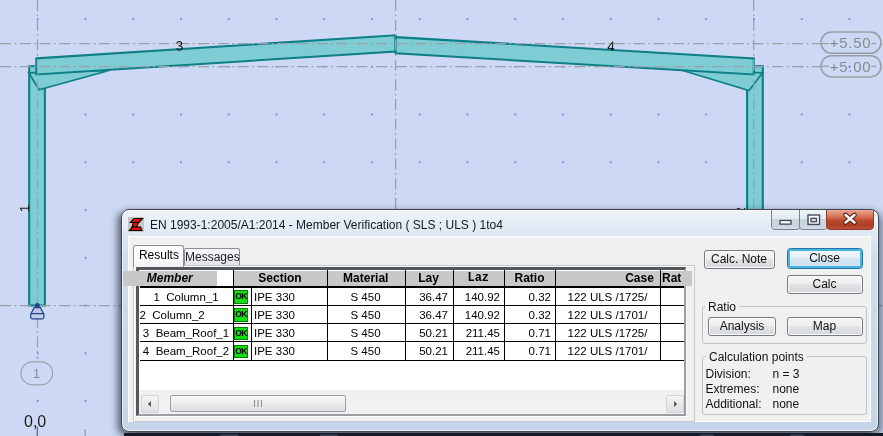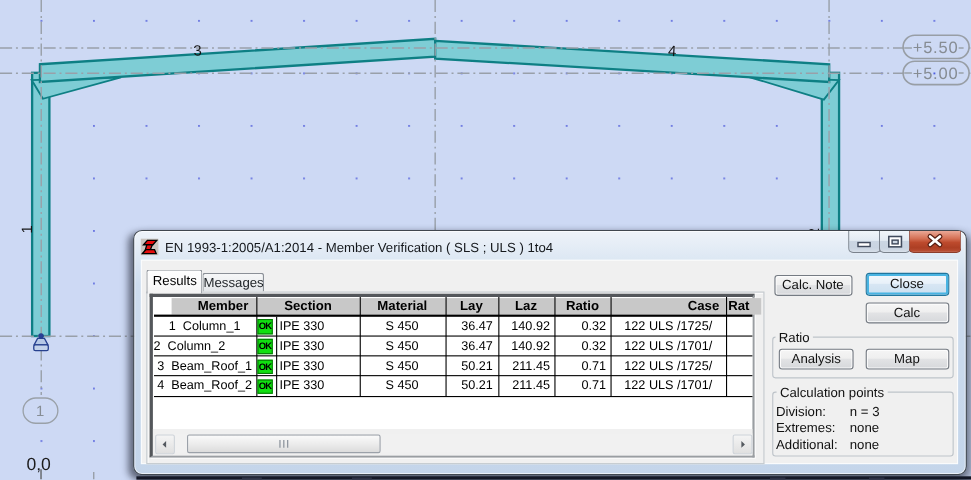--- a/index.html
+++ b/index.html
@@ -144,25 +144,25 @@
   font-size:12px;color:#1c2024;text-align:center;line-height:16px;">Messages</div>
 <div class="abs" style="left:133.4px;top:244.8px;width:49px;height:21px;z-index:13;
   border:1px solid #8b9097;border-bottom:none;border-radius:2.5px 2.5px 0 0;
   background:linear-gradient(#fefefe,#fafafa 60%,#f2f2f2);
   font-size:12px;color:#000;text-align:center;line-height:19px;">Results</div>
 
 <div class="abs" style="left:136px;top:267px;width:545px;height:144px;z-index:14;background:#fff;
   border-top:3px solid #54575b;border-left:3px solid #54575b;border-right:2px solid #9a9ea2;border-bottom:2px solid #9a9ea2;box-shadow:1px 1px 0 #fdfdfd;"></div>
 <div class="abs" style="left:139px;top:389.5px;width:545px;height:24.5px;z-index:15;background:#f0f0f0;"></div>
 
-<div class="hcell" style="left:156px;width:93.5px;">Member</div>
+<div class="hcell" style="left:123px;width:93.5px;font-style:italic;">Member</div>
 <div class="hcell" style="left:233px;width:94px;">Section</div>
 <div class="hcell" style="left:327px;width:77.5px;">Material</div>
 <div class="hcell" style="left:404.5px;width:48px;">Lay</div>
-<div class="hcell" style="left:452.5px;width:51.5px;">Laz</div>
+<div class="hcell" style="left:452.5px;width:51.5px;font-family:Liberation Mono, monospace;">Laz</div>
 <div class="hcell" style="left:504px;width:51px;">Ratio</div>
 <div class="hcell" style="left:555px;width:105px;padding-left:32px;">Case</div>
 <div class="hcell" style="left:660px;width:24px;text-align:left;padding-left:2px;">Rat</div>
 
 <div class="abs" style="left:139.5px;top:286px;width:544.5px;height:1.6px;background:#000;z-index:17;"></div>
 
 <div class="abs" style="left:139.5px;top:287.6px;width:544.5px;height:72px;z-index:15;background:#fff;"></div>
 <div class="abs" style="left:139.5px;top:304.8px;width:544.5px;height:1.1px;background:#000;z-index:17;"></div>
 <div class="abs" style="left:139.5px;top:323.1px;width:544.5px;height:1.1px;background:#000;z-index:17;"></div>
 <div class="abs" style="left:139.5px;top:341.4px;width:544.5px;height:1.1px;background:#000;z-index:17;"></div>

